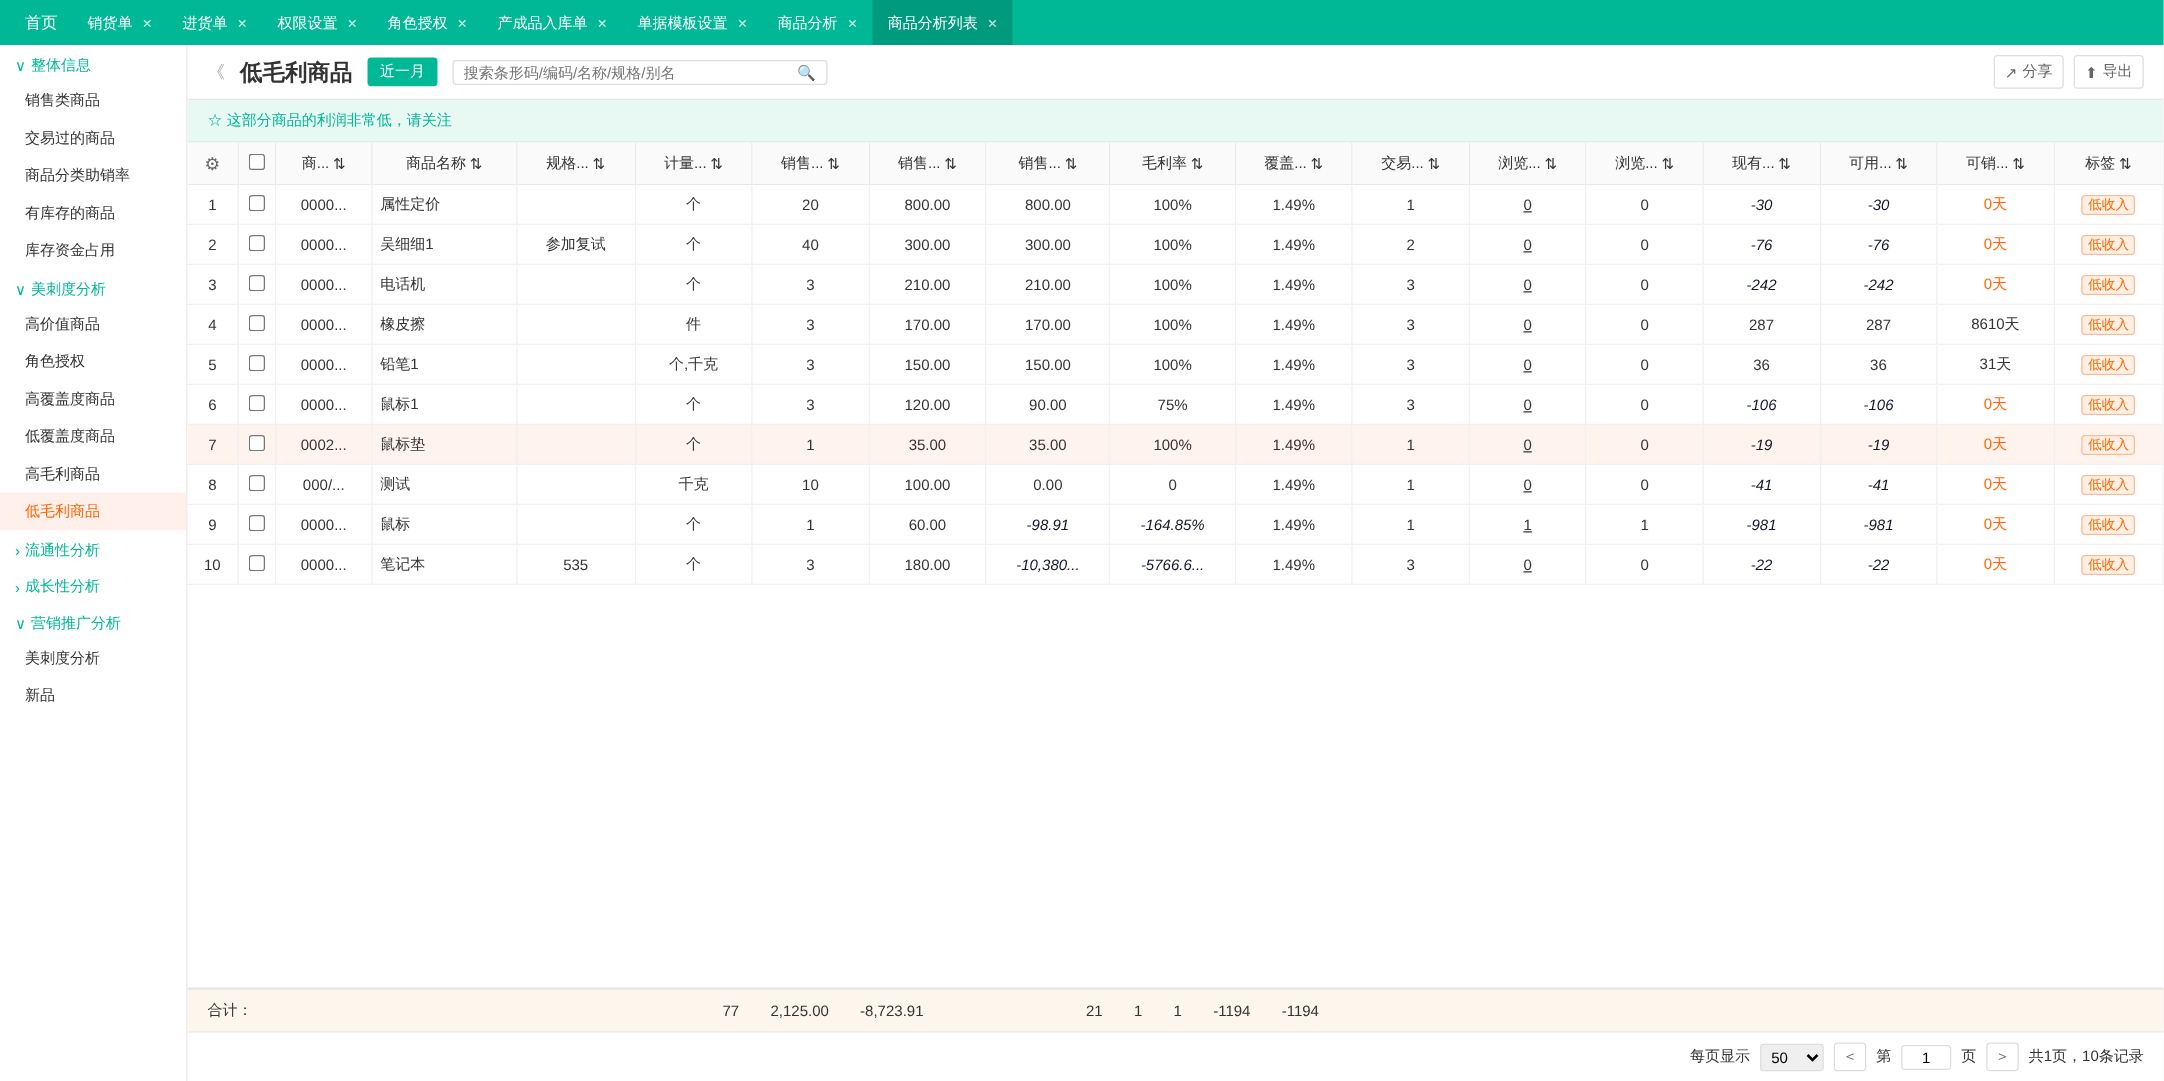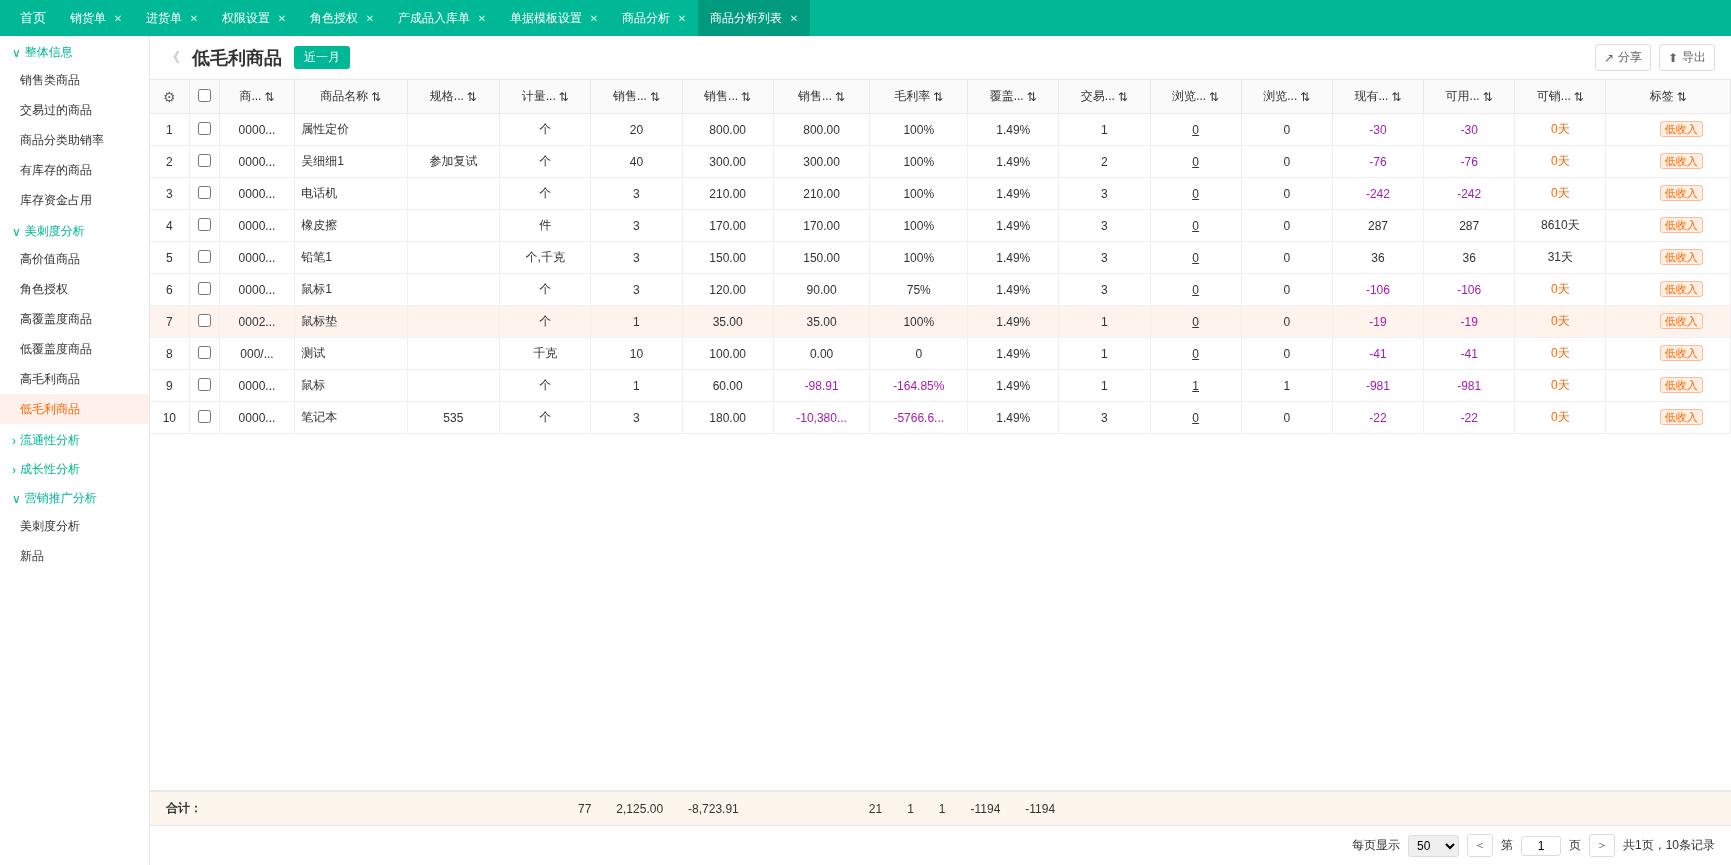--- a/index.html
+++ b/index.html
@@ -174,44 +174,43 @@
     tbody tr.highlighted { background: #fff3ee; }
     tbody td {
       padding: 7px 6px;
       text-align: center;
       color: #333;
       border-right: 1px solid #f0f0f0;
       white-space: nowrap;
     }
     tbody td.text-left { text-align: left; }
     tbody td.text-orange { color: #ff6600; }
-    tbody td.text-red { color: #a21caf; }
+    tbody td.text-red { color: #0f172a; font-style: italic; }
     .tag-low-income {
       background: #fff0e6;
       color: #ff6600;
       border: 1px solid #ffbb96;
       border-radius: 3px;
       padding: 1px 4px;
       font-size: 11px;
-      margin-left: 26px;
     }
     .underline-link { text-decoration: underline; cursor: pointer; color: #333; }
 
     
     .table-footer {
       background: #fdf6ec;
       border-top: 2px solid #e8e8e8;
       padding: 8px 16px;
       display: flex;
       align-items: center;
       gap: 16px;
       font-size: 12px;
       color: #333;
     }
-    .footer-total { font-weight: bold; }
+    .footer-total { font-weight: normal; }
     .footer-values {
       display: flex;
       gap: 25px;
     }
 
     
     .pagination {
       background: #fff;
       border-top: 1px solid #e8e8e8;
       padding: 8px 16px;
@@ -345,32 +344,40 @@
     <div class="sidebar-item">美刺度分析</div>
     <div class="sidebar-item">新品</div>
   </aside>
 
   <div class="content-area">
 
     <div class="page-header">
       <span class="collapse-btn">《</span>
       <h1 class="page-title">低毛利商品</h1>
       <button class="filter-btn">近一月</button>
+      <div class="search-box">
+        <input type="text" placeholder="搜索条形码/编码/名称/规格/别名" style="">
+        <span style="color:#ccc; cursor:pointer;">🔍</span>
+      </div>
       <div class="header-actions">
         <button class="action-btn">
           <span>↗</span>
           <span>分享</span>
         </button>
         <button class="action-btn">
           <span>⬆</span>
           <span>导出</span>
         </button>
       </div>
     </div>
 
+    <div class="alert-bar">
+      <span>☆</span>
+      <span>这部分商品的利润非常低，请关注</span>
+    </div>
 
     <div class="table-container">
       <table>
         <thead>
           <tr>
             <th><span class="col-settings-btn">⚙</span></th>
             <th class="checkbox-cell"><input type="checkbox" style=""></th>
             <th>
                 <div class="col-header">
                   <span>商...</span>

